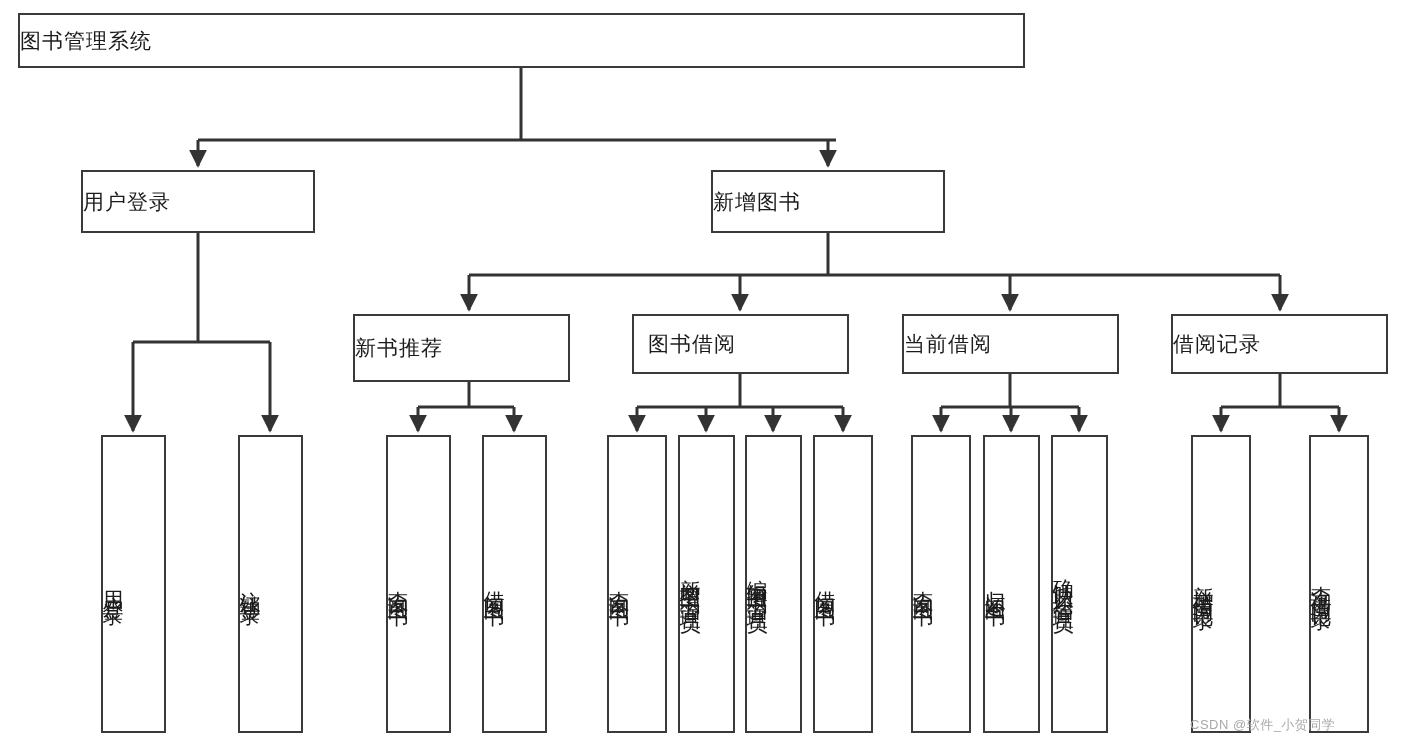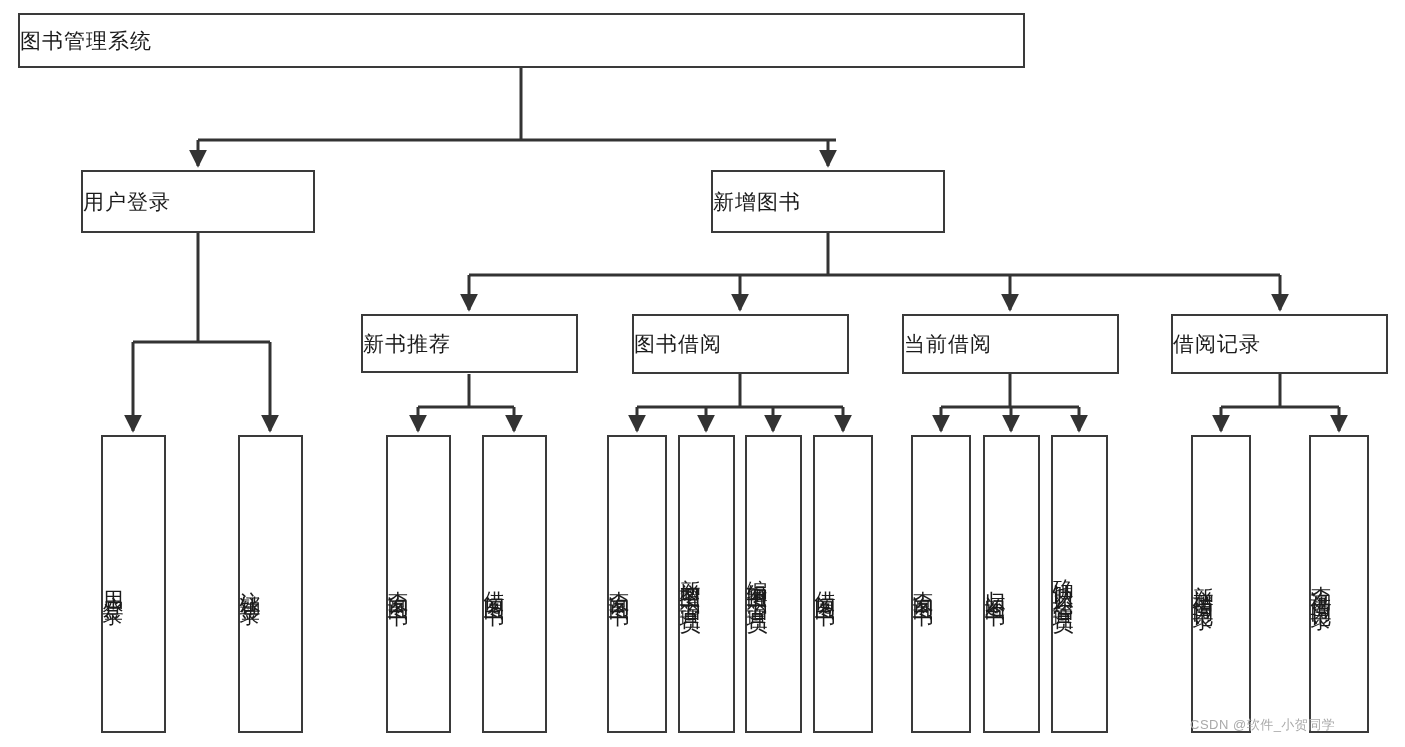--- a/index.html
+++ b/index.html
@@ -120,24 +120,24 @@
     <span>图书管理系统</span>
   </div>
 
   <div class="node h" style="left:81px; top:170px; width:234px; height:63px;">
     <span>用户登录</span>
   </div>
   <div class="node h" style="left:711px; top:170px; width:234px; height:63px;">
     <span>新增图书</span>
   </div>
 
-  <div class="node h" style="left:361px; top:314px; width:217px; height:59px;">
+  <div class="node h" style="left:353px; top:314px; width:217px; height:68px;">
     <span>新书推荐</span>
   </div>
-  <div class="node h" style="left:632px; top:314px; width:217px; height:60px;">
+  <div class="node h" style="left:632px; top:314px; width:217px; height:60px;padding-left:14px;">
     <span>图书借阅</span>
   </div>
   <div class="node h" style="left:1171px; top:314px; width:217px; height:60px;">
     <span>借阅记录</span>
   </div>
   <div class="node h" style="left:902px; top:314px; width:217px; height:60px;">
     <span>当前借阅</span>
   </div>
 
   <div class="node v" style="left:101px; top:435px; width:65px; height:298px;">

